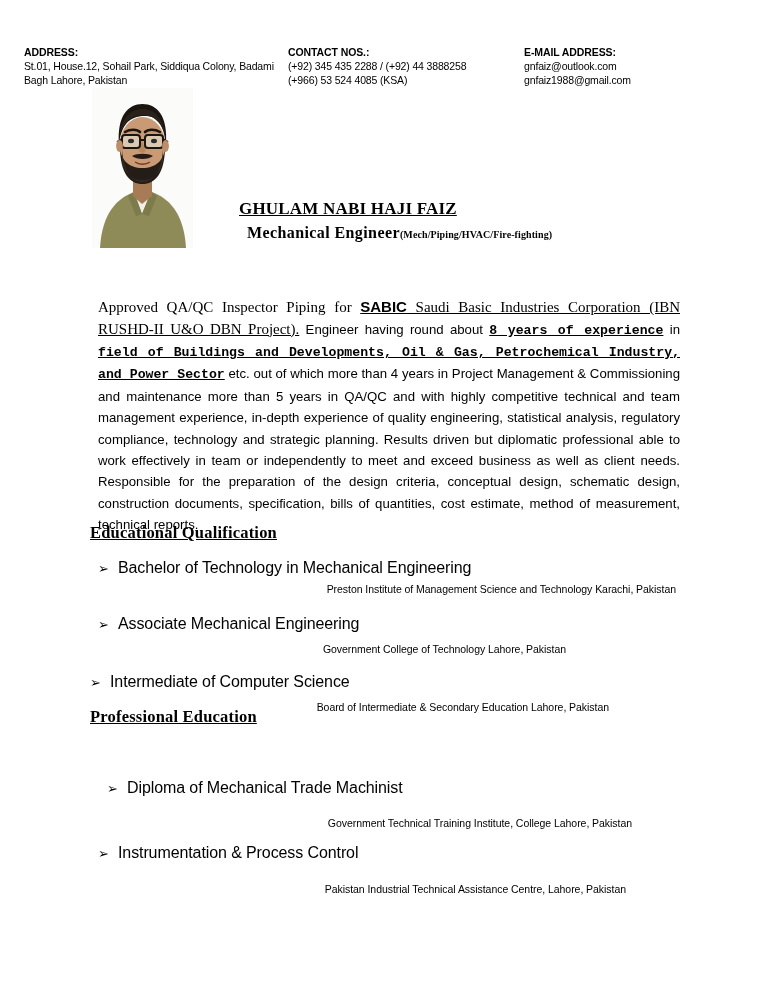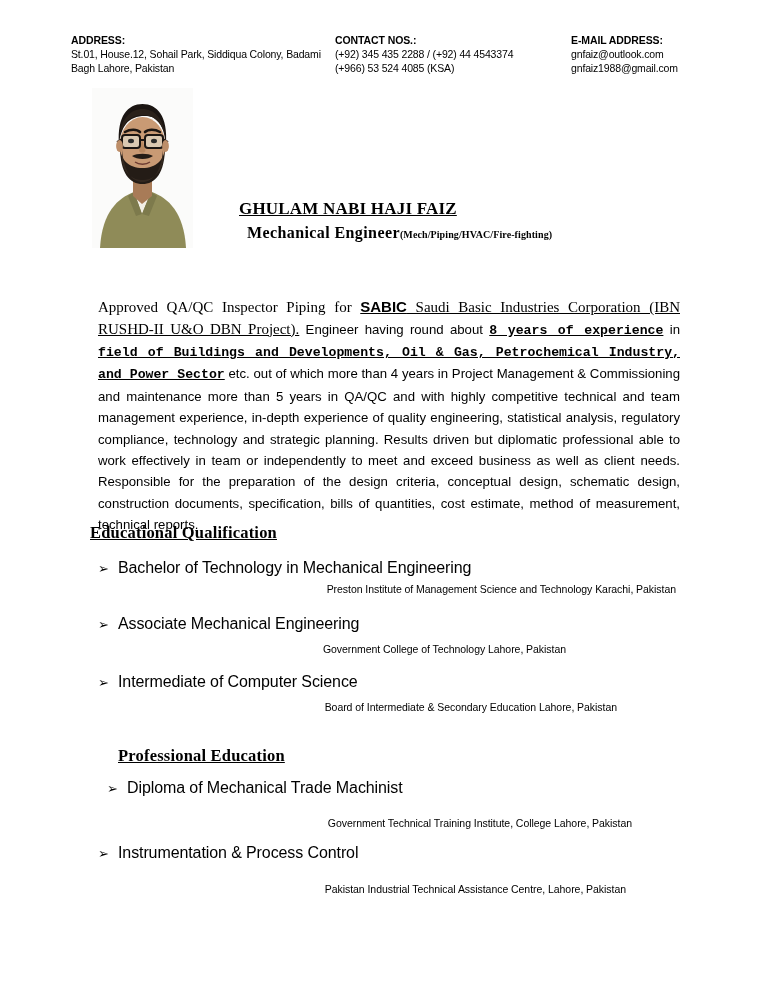--- a/index.html
+++ b/index.html
@@ -26,22 +26,21 @@
 
   
   .contact-strip {
     position: absolute;
     left: 24px;
     top: 33px;
     width: 720px;
   }
   .contact-col {
     position: absolute;
-    top: 0;
-    margin-left: 47px;
+    top: 12px;
   }
   .contact-col.address  { left: 0px;   width: 270px; }
   .contact-col.phones   { left: 264px; width: 240px; }
   .contact-col.emails   { left: 500px; width: 230px; }
 
   .contact-head {
     font-family: "Liberation Sans", sans-serif;
     font-size: 10.5px;
     font-weight: bold;
     letter-spacing: -0.1px;
@@ -144,21 +143,21 @@
   .section-heading {
     position: absolute;
     font-family: "Liberation Serif", serif;
     font-size: 16.5px;
     font-weight: bold;
     text-decoration: underline;
     letter-spacing: 0.2px;
     white-space: nowrap;
   }
   #heading-educational { left: 90px; top: 523px; }
-  #heading-professional { left: 90px; top: 746px; margin-left: 28px; }
+  #heading-professional { left: 90px; top: 707px; }
 
   
   .entry {
     position: absolute;
     width: 600px;
   }
   .entry-row {
     display: block;
     white-space: nowrap;
   }
@@ -181,21 +180,21 @@
     font-size: 10.5px;
     letter-spacing: -0.05px;
     text-align: right;
     white-space: nowrap;
   }
 
   #entry-btech       { left: 98px; top: 559px; }
   #entry-btech .entry-institute       { margin-top: 6px; width: 578px; }
   #entry-associate   { left: 98px; top: 615px; }
   #entry-associate .entry-institute   { margin-top: 10px; width: 468px; }
-  #entry-intermediate{ left: 98px; top: 673px; }
+  #entry-intermediate{ left: 90px; top: 673px; }
   #entry-intermediate .entry-institute{ margin-top: 10px; width: 519px; }
   #entry-diploma     { left: 107px; top: 779px; }
   #entry-diploma .entry-institute     { margin-top: 20px; width: 525px; }
   #entry-instrumentation { left: 98px; top: 844px; }
   #entry-instrumentation .entry-institute { margin-top: 21px; width: 528px; }
 </style>
 </head>
 <body>
 
 <div class="page">
@@ -203,21 +202,21 @@
   <div class="contact-strip">
 
     <div class="contact-col address">
       <div class="contact-head">ADDRESS:</div>
       <div class="contact-line">St.01, House.12, Sohail Park, Siddiqua Colony, Badami</div>
       <div class="contact-line">Bagh Lahore, Pakistan</div>
     </div>
 
     <div class="contact-col phones">
       <div class="contact-head">CONTACT NOS.:</div>
-      <div class="contact-line">(+92) 345 435 2288  /  (+92) 44 4543374</div>
+      <div class="contact-line">(+92) 345 435 2288  /  (+92) 44 3888258</div>
       <div class="contact-line">(+966) 53 524 4085   (KSA)</div>
     </div>
 
     <div class="contact-col emails">
       <div class="contact-head">E-MAIL ADDRESS:</div>
       <div class="contact-line">gnfaiz@outlook.com</div>
       <div class="contact-line">gnfaiz1988@gmail.com</div>
     </div>
 
   </div>

